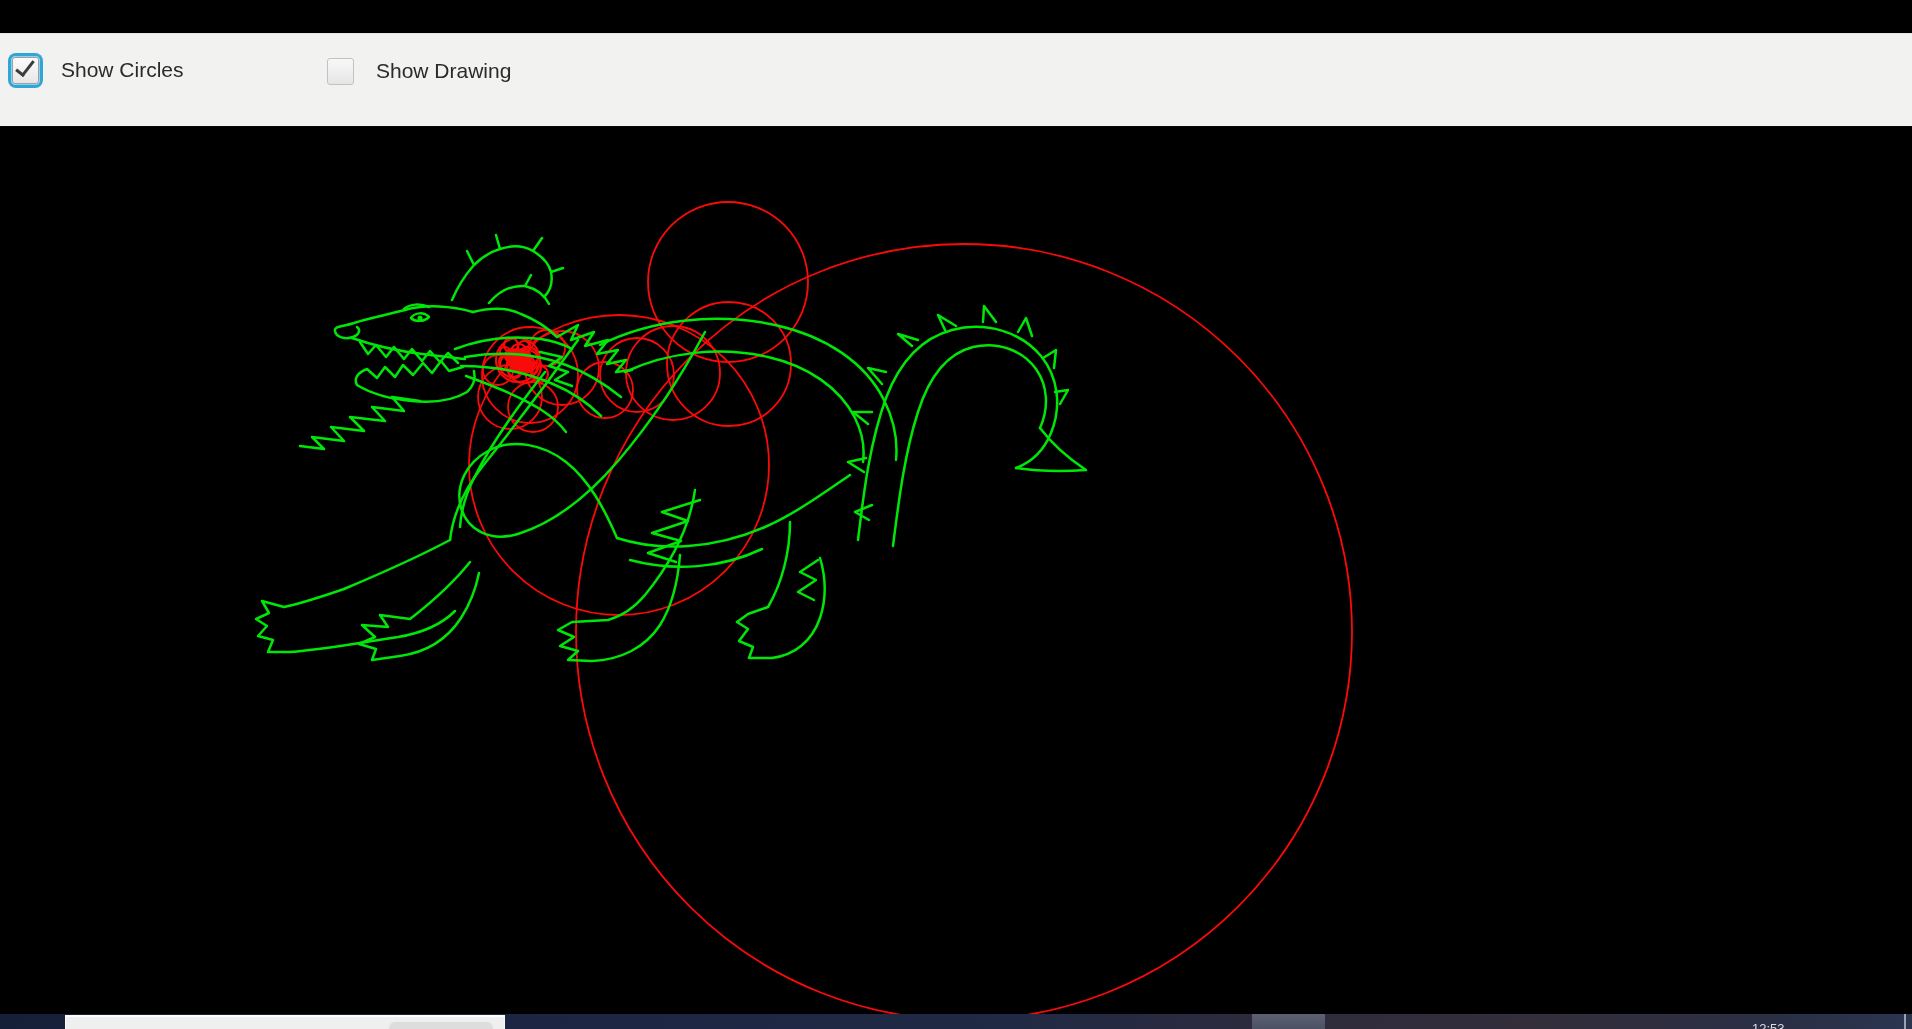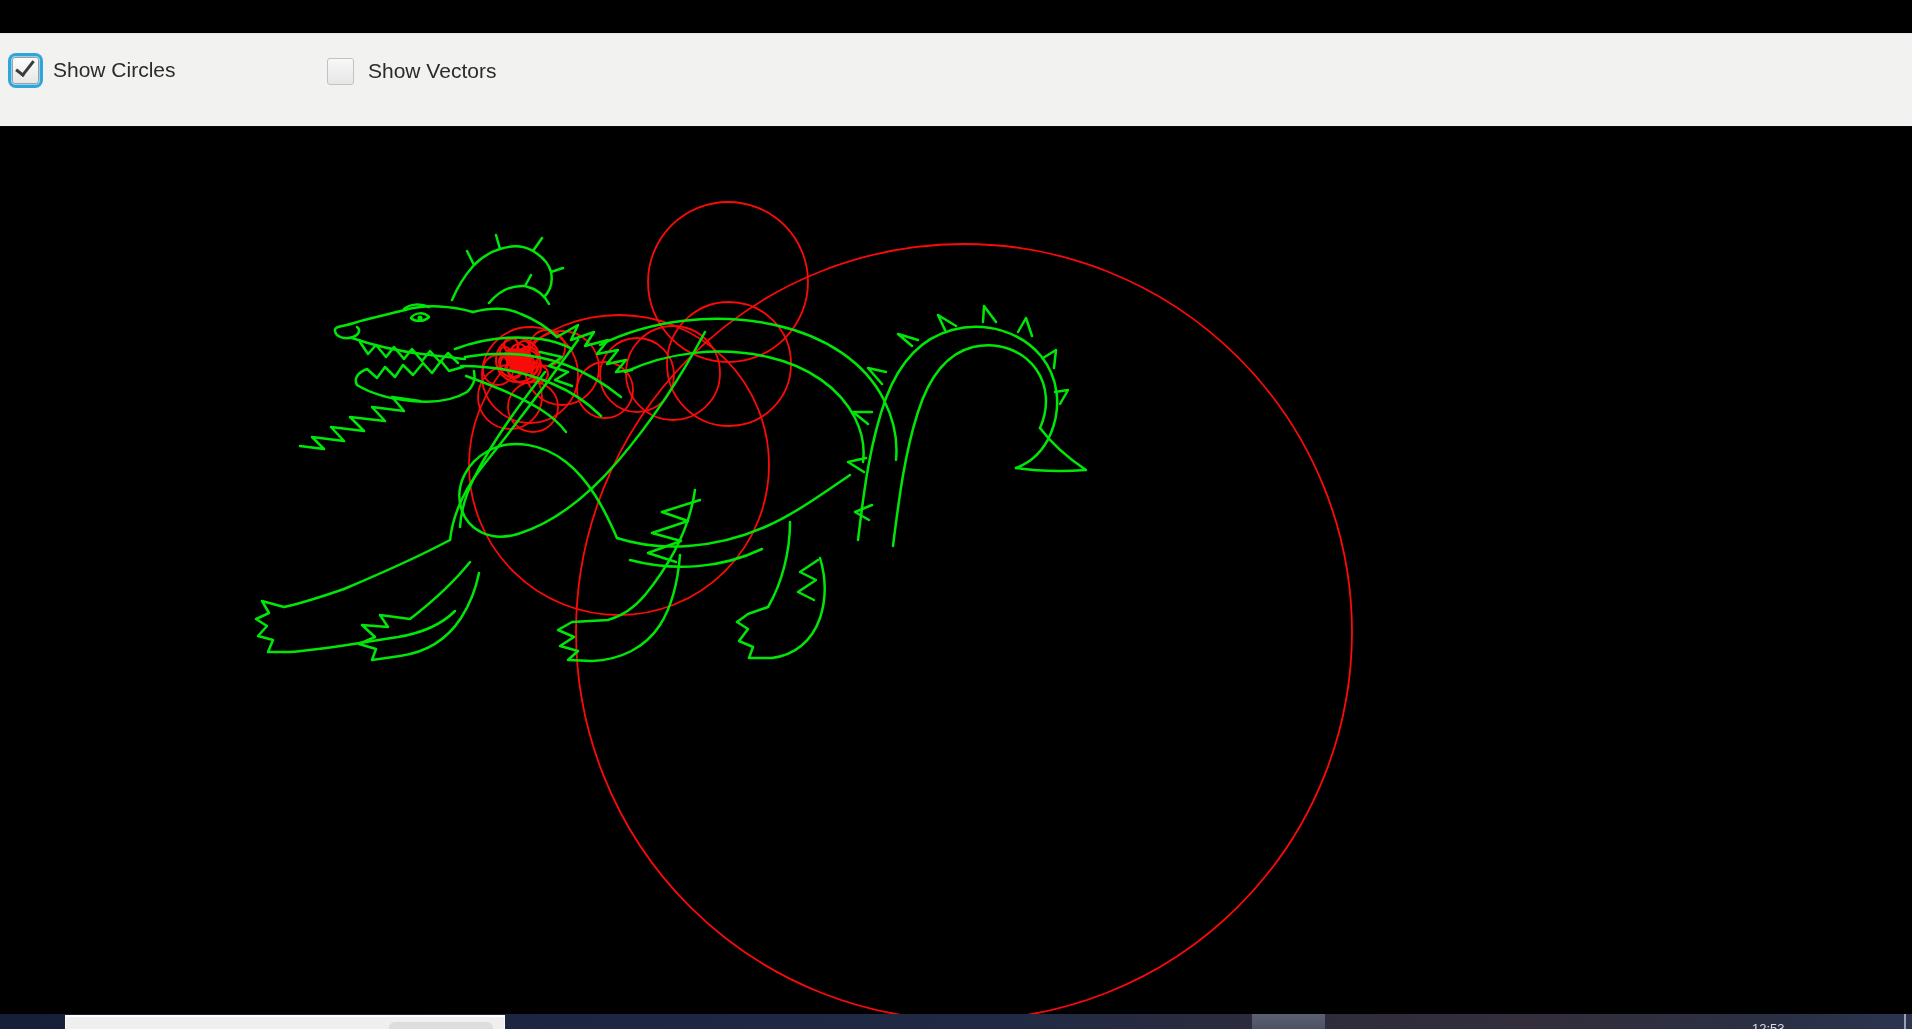--- a/index.html
+++ b/index.html
@@ -30,21 +30,21 @@
                    border:1.2px solid #333; border-left-width:1.2px; clip-path:polygon(0 0,100% 0,100% 100%,72% 100%,72% 28%,0 28%); }
   .glyph-close { position:relative; width:16px; height:16px; }
   .glyph-close::before,.glyph-close::after { content:""; position:absolute; left:-1px; top:7px;
       width:18px; height:1.3px; background:#333; }
   .glyph-close::before { transform:rotate(45deg); }
   .glyph-close::after  { transform:rotate(-45deg); }
 
   
   .toolbar { position:absolute; left:0; top:33px; width:1912px; height:94px;
              background:#f2f2f1; border-top:1px solid #e7e7e7; border-bottom:1px solid #0a0a0a; }
-  .cb-group { position:absolute; display:flex; align-items:center; height:40px; }
+  .cb-group { position:absolute; display:flex; align-items:center; height:40px;gap:8px; }
   .cb-group.g1 { left:11px;  top:16px; }
   .cb-group.g2 { left:326px; top:17px; }
   .cbwrap { position:relative; width:29px; height:29px; border-radius:5px; }
   .cbwrap.focused { box-shadow:0 0 0 3px #2ea6d9, inset 0 0 0 1px #8fd2ec; }
   .cbbox { position:absolute; inset:1px; border-radius:3px;
            background:linear-gradient(#fdfdfd,#e6e6e6);
            border:1px solid #9f9f9f; }
   .cbwrap.plain .cbbox { border:1px solid #c2c2c2;
            background:linear-gradient(#f8f8f8,#e6e6e6); }
   .checkmark { position:absolute; left:9px; top:1px; width:10px; height:19px;
@@ -86,21 +86,21 @@
         <div class="cbbox"></div>
         <div class="checkmark" id="check-circles" style="display: block;"></div>
       </div>
       <span class="cb-label">Show Circles</span>
     </div>
     <div class="cb-group g2">
       <div class="cbwrap plain">
         <div class="cbbox"></div>
 
       </div>
-      <span class="cb-label">Show Vectors</span>
+      <span class="cb-label">Show Drawing</span>
     </div>
   </div>
 
   <div class="canvas">
     <svg viewBox="0 0 1912 887" xmlns="http://www.w3.org/2000/svg">
       <g id="scene" transform="translate(0,-127)">
           <circle cx="964" cy="632" r="388" fill="none" stroke="#fb0a0a" stroke-width="1.8"></circle>
           <circle cx="619" cy="465" r="150" fill="none" stroke="#fb0a0a" stroke-width="1.8"></circle>
           <circle cx="728" cy="282" r="80" fill="none" stroke="#fb0a0a" stroke-width="1.8"></circle>
           <circle cx="729" cy="364" r="62" fill="none" stroke="#fb0a0a" stroke-width="1.8"></circle>

